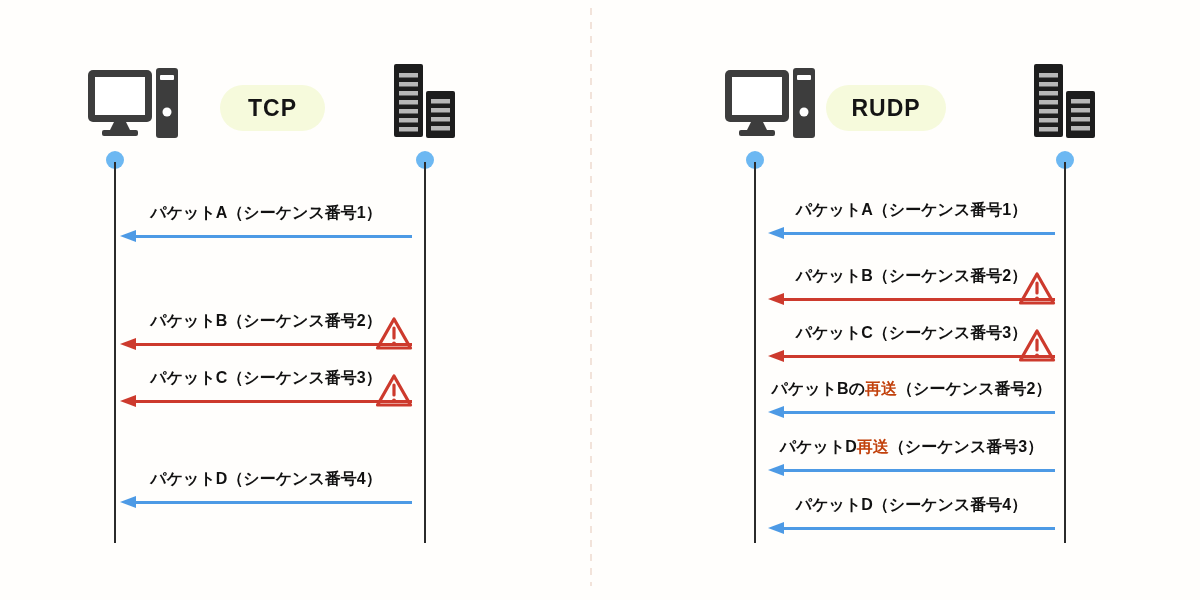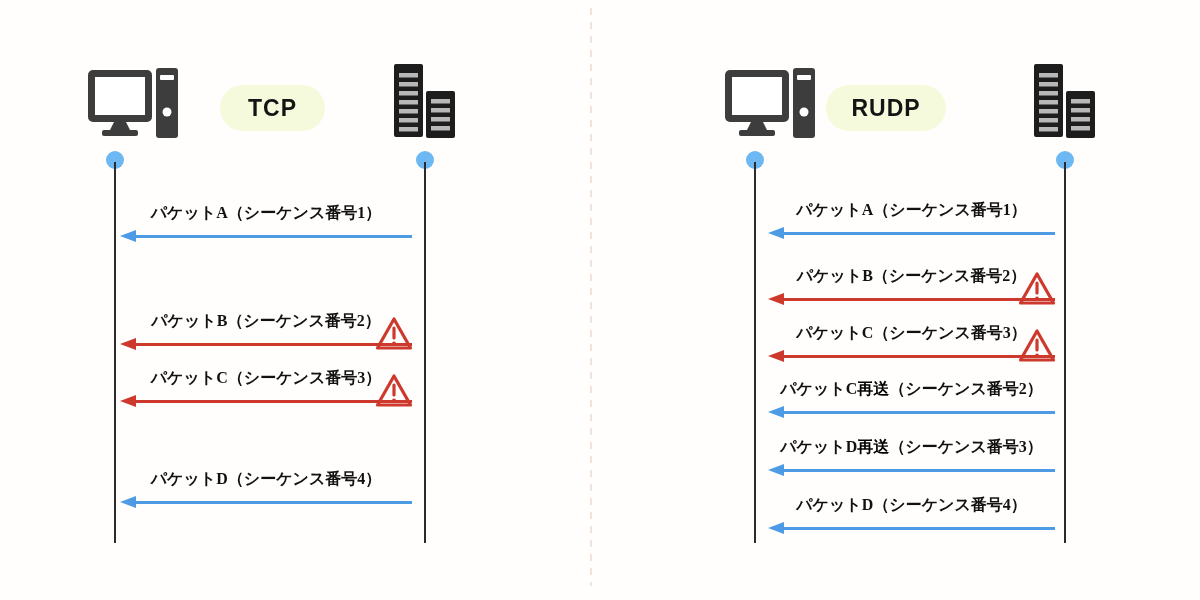--- a/index.html
+++ b/index.html
@@ -11,22 +11,22 @@
   
   .lifeline{position:absolute;top:162px;height:381px;width:2px;background:#2b2b2b;}
   .dot{position:absolute;top:151px;width:18px;height:18px;border-radius:50%;background:#6db8f2;}
   
   .pill{position:absolute;top:85px;height:46px;border-radius:23px;background:#f6fadc;
         display:flex;align-items:center;justify-content:center;
         font-size:23px;font-weight:600;color:#141414;letter-spacing:1px;}
   
   .msg{position:absolute;height:42px;}
   .msg-label{position:absolute;top:0;left:-30px;right:-30px;text-align:center;
-             font-size:16px;font-weight:600;color:#111;white-space:nowrap;line-height:22px;font-family:Liberation Serif, serif;}
-  .green{color:#000000;}
+             font-size:16px;font-weight:600;color:#111;white-space:nowrap;line-height:22px;}
+  .green{color:#c2410c;}
   .arrow{position:absolute;top:28px;left:0;right:0;display:flex;align-items:center;}
   .arrow .head{width:0;height:0;border-top:6px solid transparent;border-bottom:6px solid transparent;
                border-right:16px solid var(--c);}
   .arrow .shaft{flex:1;height:3px;background:var(--c);}
   .blue{--c:#4d9ae5;}
   .red{--c:#cd3a2d;}
   .warn{position:absolute;right:-2px;top:6px;width:40px;height:36px;}
   .icon{position:absolute;}
 </style>
 </head>
@@ -182,21 +182,21 @@
           <span class="shaft"></span>
         </div>
       <svg class="warn" viewBox="0 0 40 36">
         <path d="M20 3 L36.5 32 L3.5 32 Z" fill="none" stroke="#cd3a2d" stroke-width="3.2" stroke-linejoin="round"></path>
         <line x1="20" y1="12" x2="20" y2="22" stroke="#cd3a2d" stroke-width="3.2" stroke-linecap="round"></line>
         <circle cx="20" cy="27.5" r="2" fill="#cd3a2d"></circle>
       </svg>
     </div>
 
     <div class="msg" style="left:768px;top:378px;width:287px">
-      <div class="msg-label"><span>パケットC</span><span class="green">再送</span><span>（シーケンス番号2）</span></div>
+      <div class="msg-label"><span>パケットBの</span><span class="green">再送</span><span>（シーケンス番号2）</span></div>
       <div class="arrow blue">
           <span class="head"></span>
           <span class="shaft"></span>
         </div>
     </div>
 
     <div class="msg" style="left:768px;top:436px;width:287px">
       <div class="msg-label"><span>パケットD</span><span class="green">再送</span><span>（シーケンス番号3）</span></div>
       <div class="arrow blue">
           <span class="head"></span>

